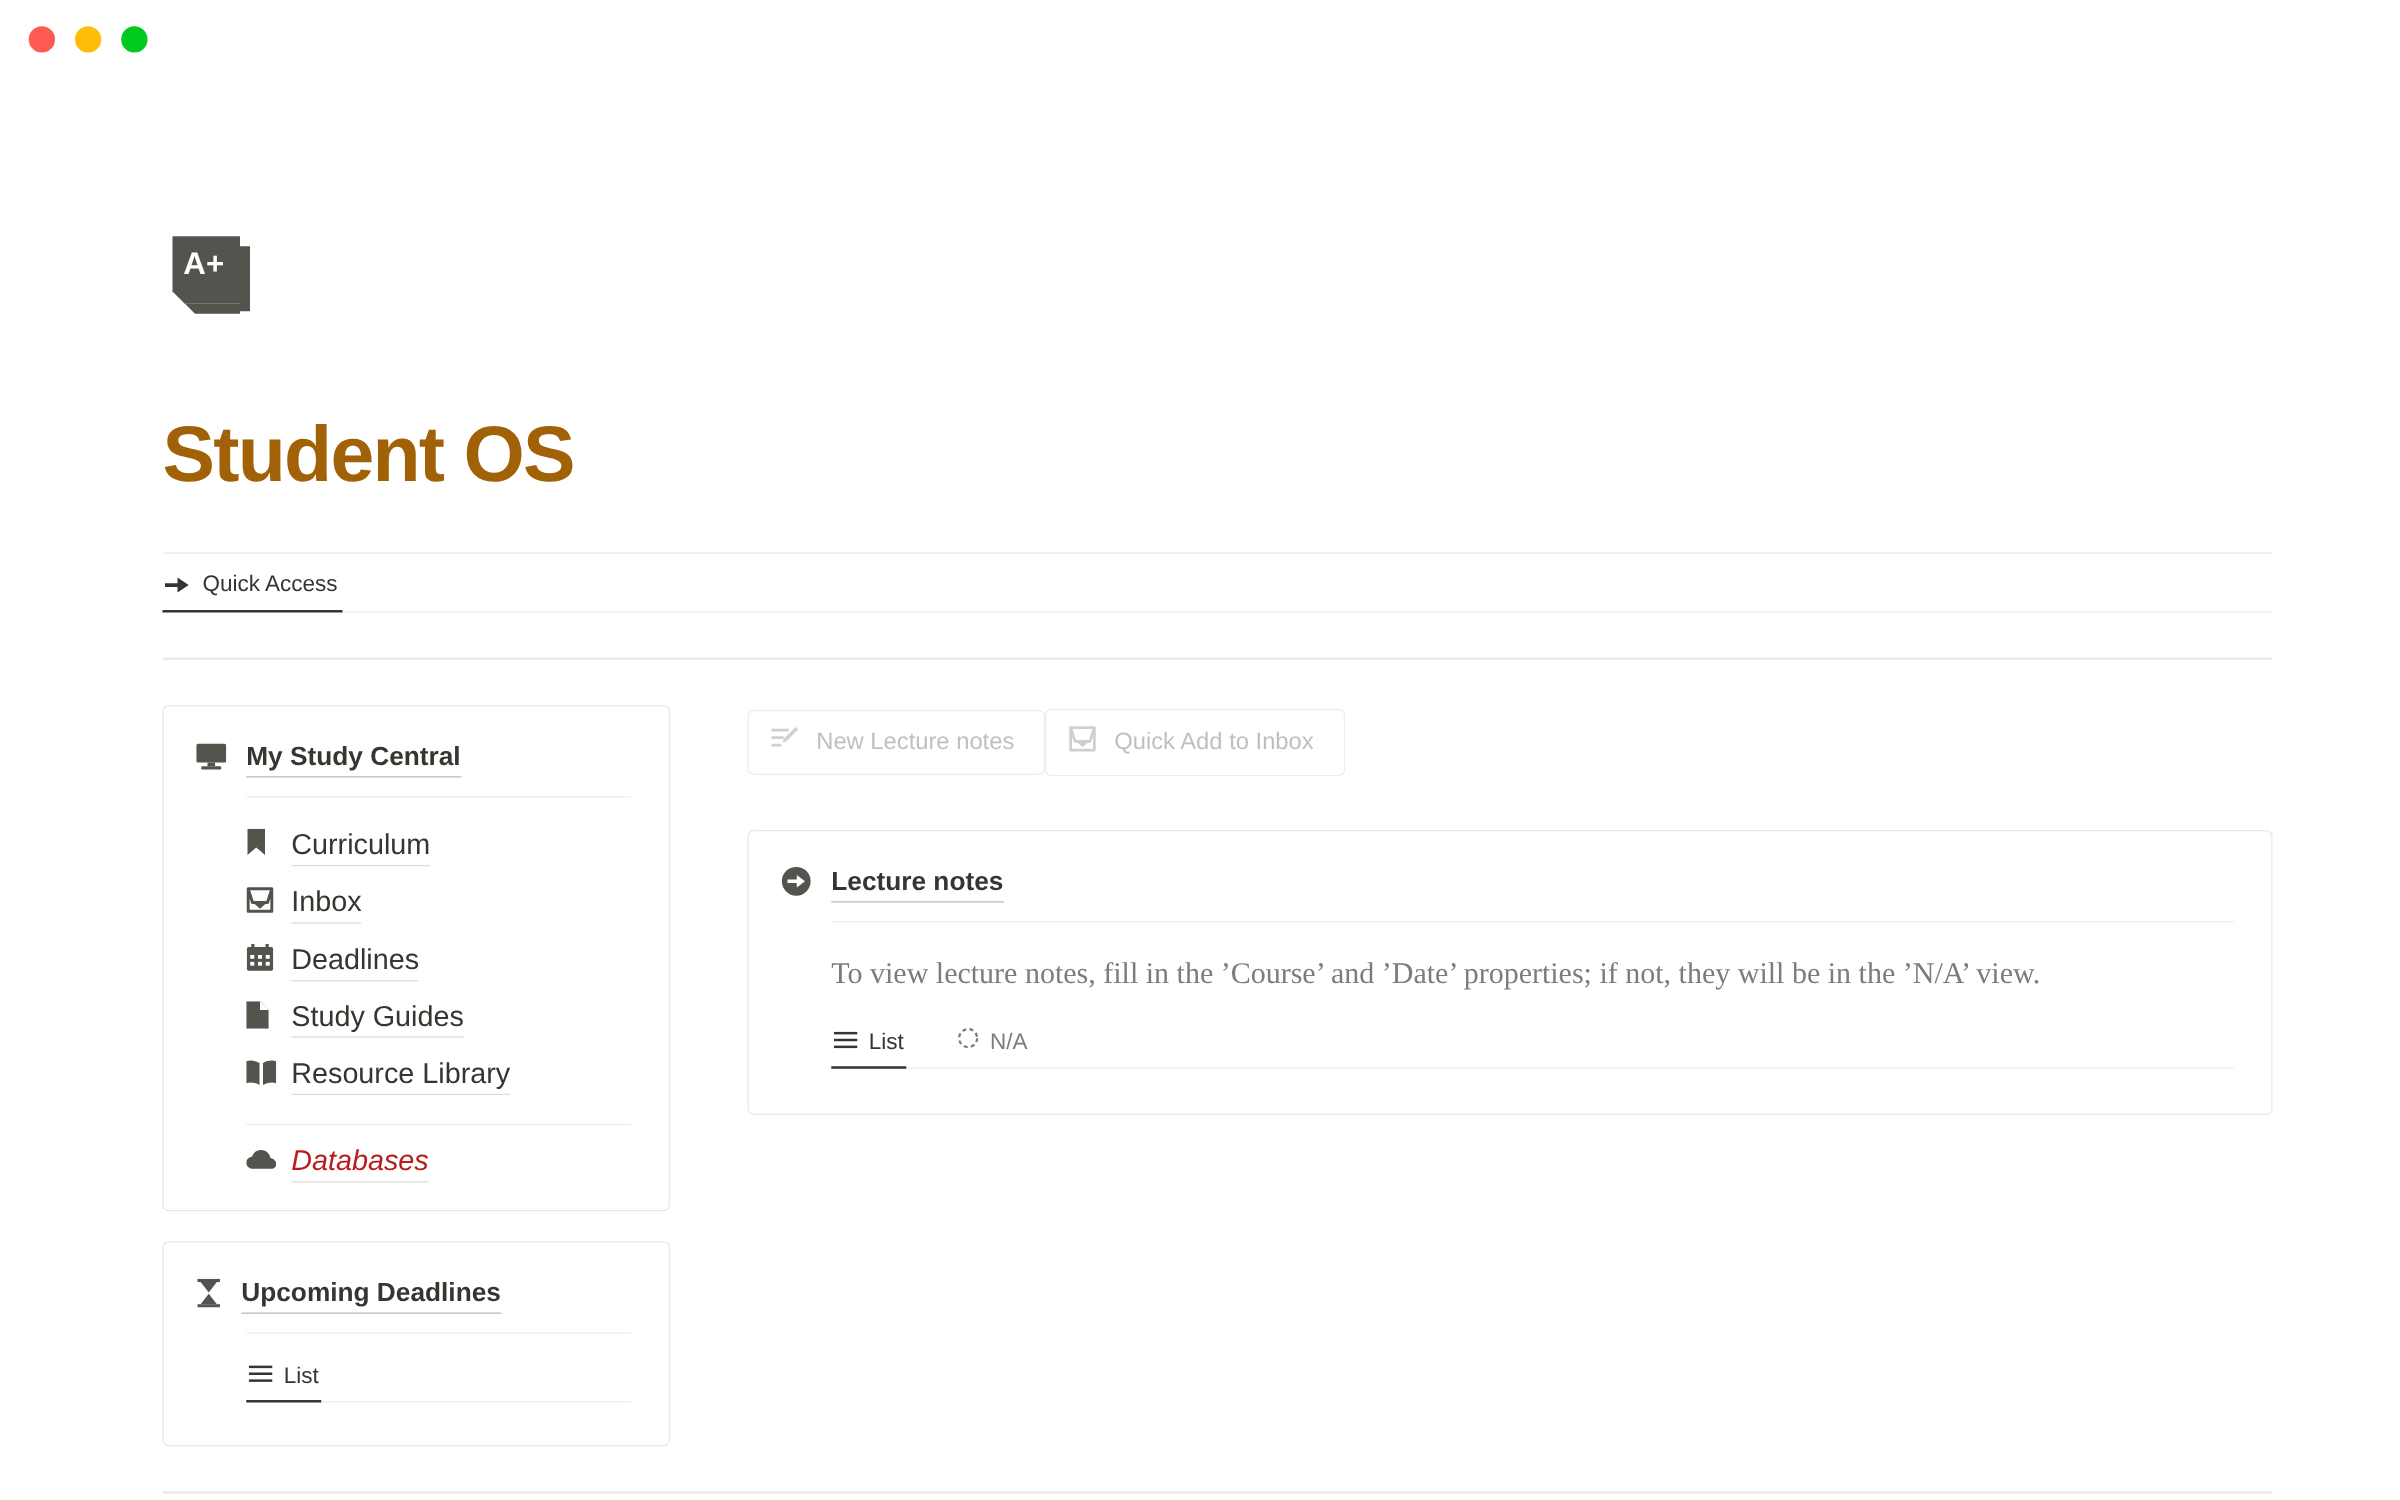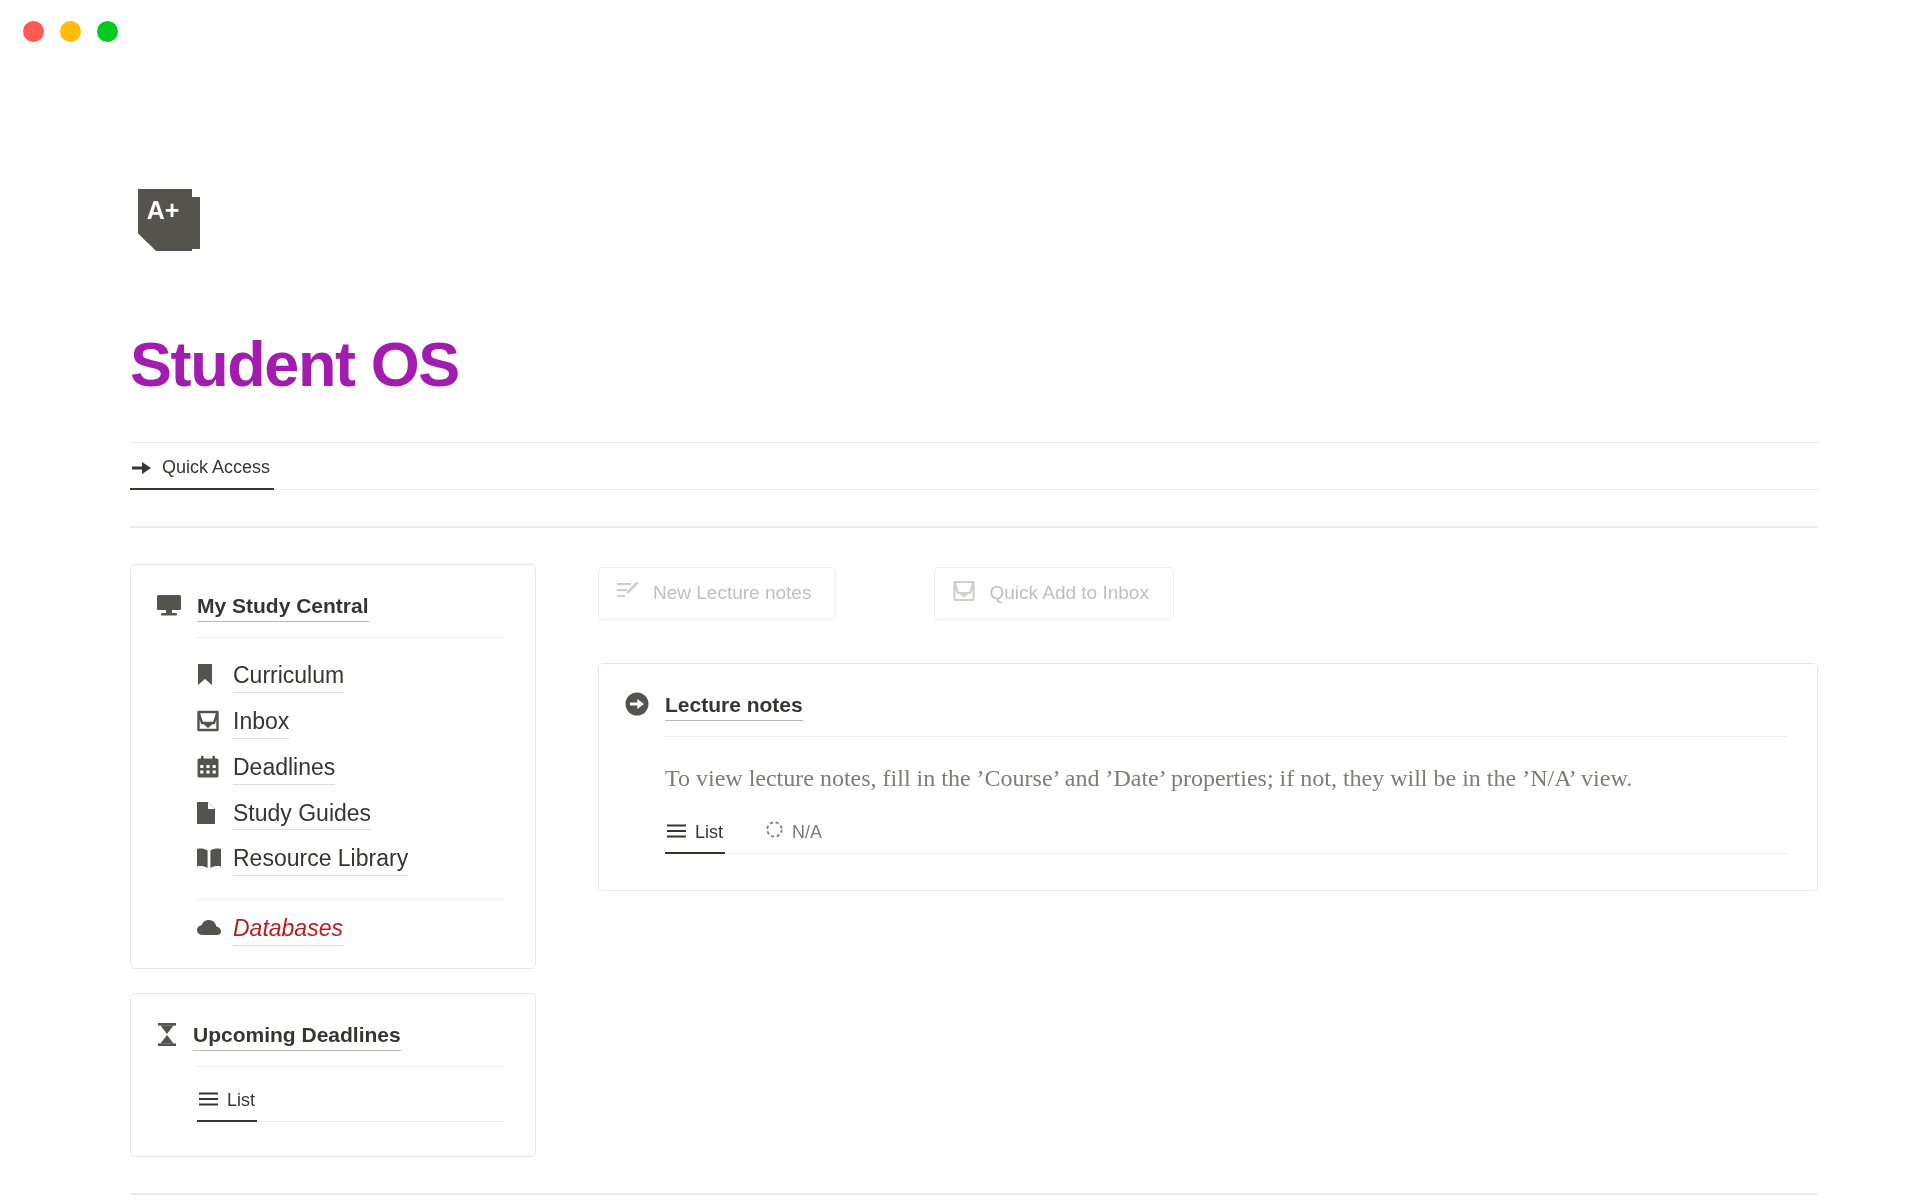--- a/index.html
+++ b/index.html
@@ -40,21 +40,21 @@
     width: 74px;
     height: 76px;
   }
 
   
   .page-title {
     margin-top: 68px;
     font-size: 63px;
     font-weight: bold;
     letter-spacing: -1.4px;
-    color: #a21caf;
+    color: #a16207;
     line-height: 1.05;
   }
 
   
   .tabstrip {
     margin-top: 45px;
     border-top: 1px solid #EAEAEA;
     display: flex;
     position: relative;
   }
@@ -187,22 +187,22 @@
   .view-tab .vt-underline {
     position: absolute;
     left: 0; right: 0; bottom: -1px;
     height: 2.5px;
     background: #37352F;
   }
 
   
   .quick-btn-row {
     display: flex;
-    gap: 98px;
     padding-top: 3px;
+    align-items: center;
   }
   .quick-btn {
     display: flex;
     align-items: center;
     gap: 14px;
     border: 1px solid #EDEDED;
     border-radius: 5px;
     padding: 12px 24px 12px 18px;
     font-size: 19px;
     color: #BFBFBD;

